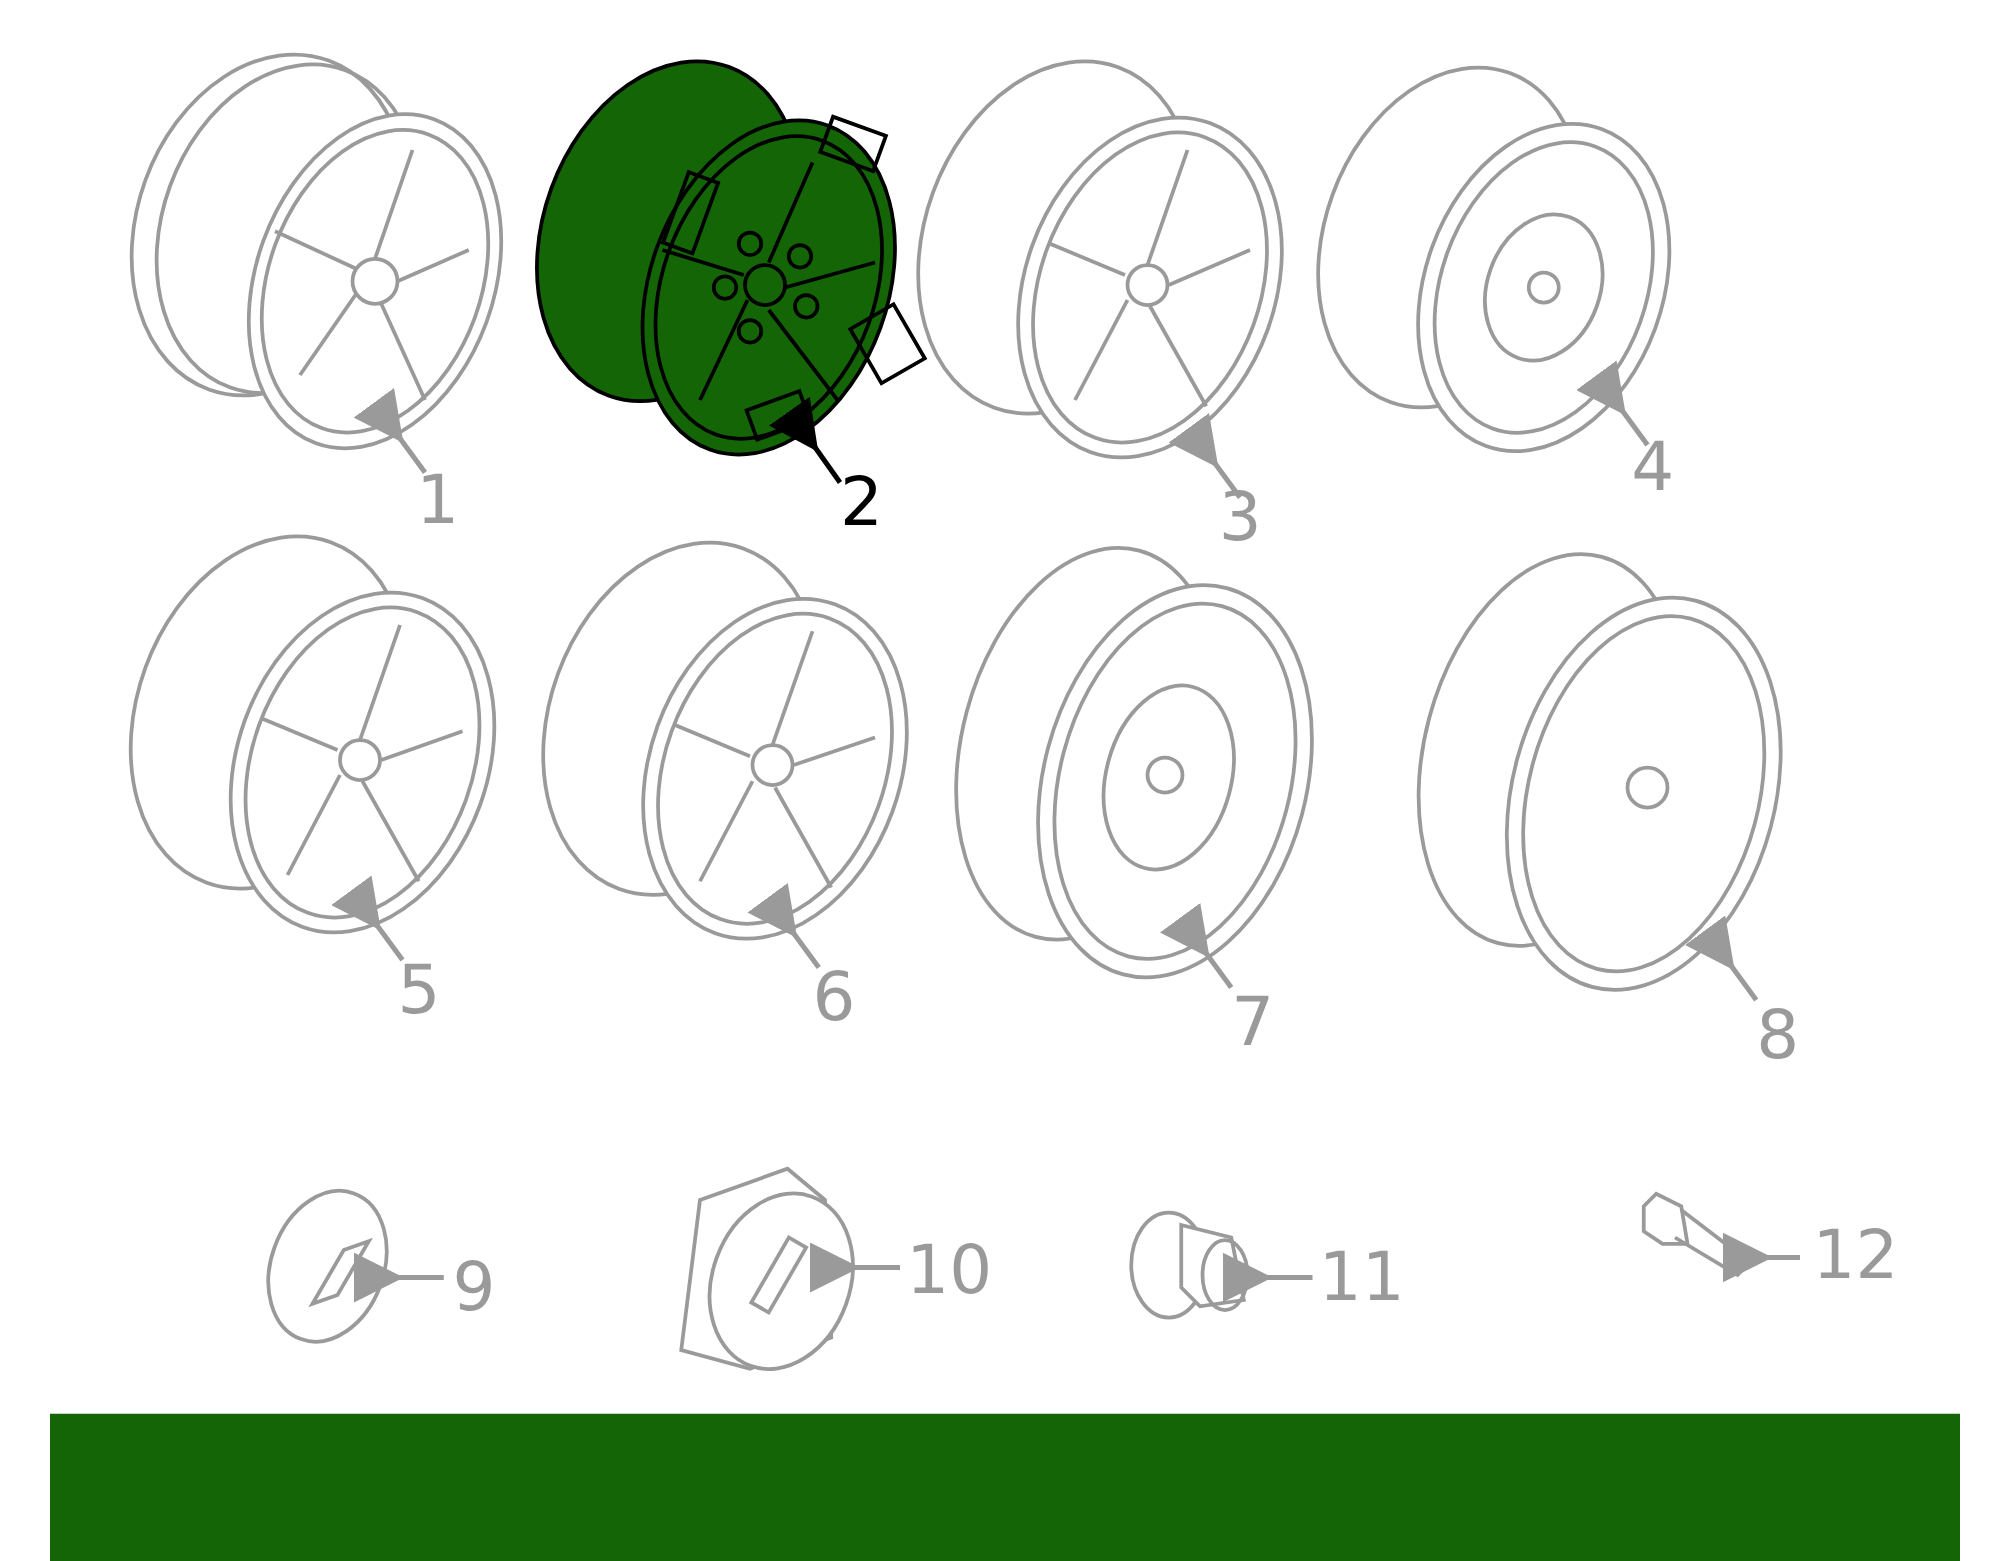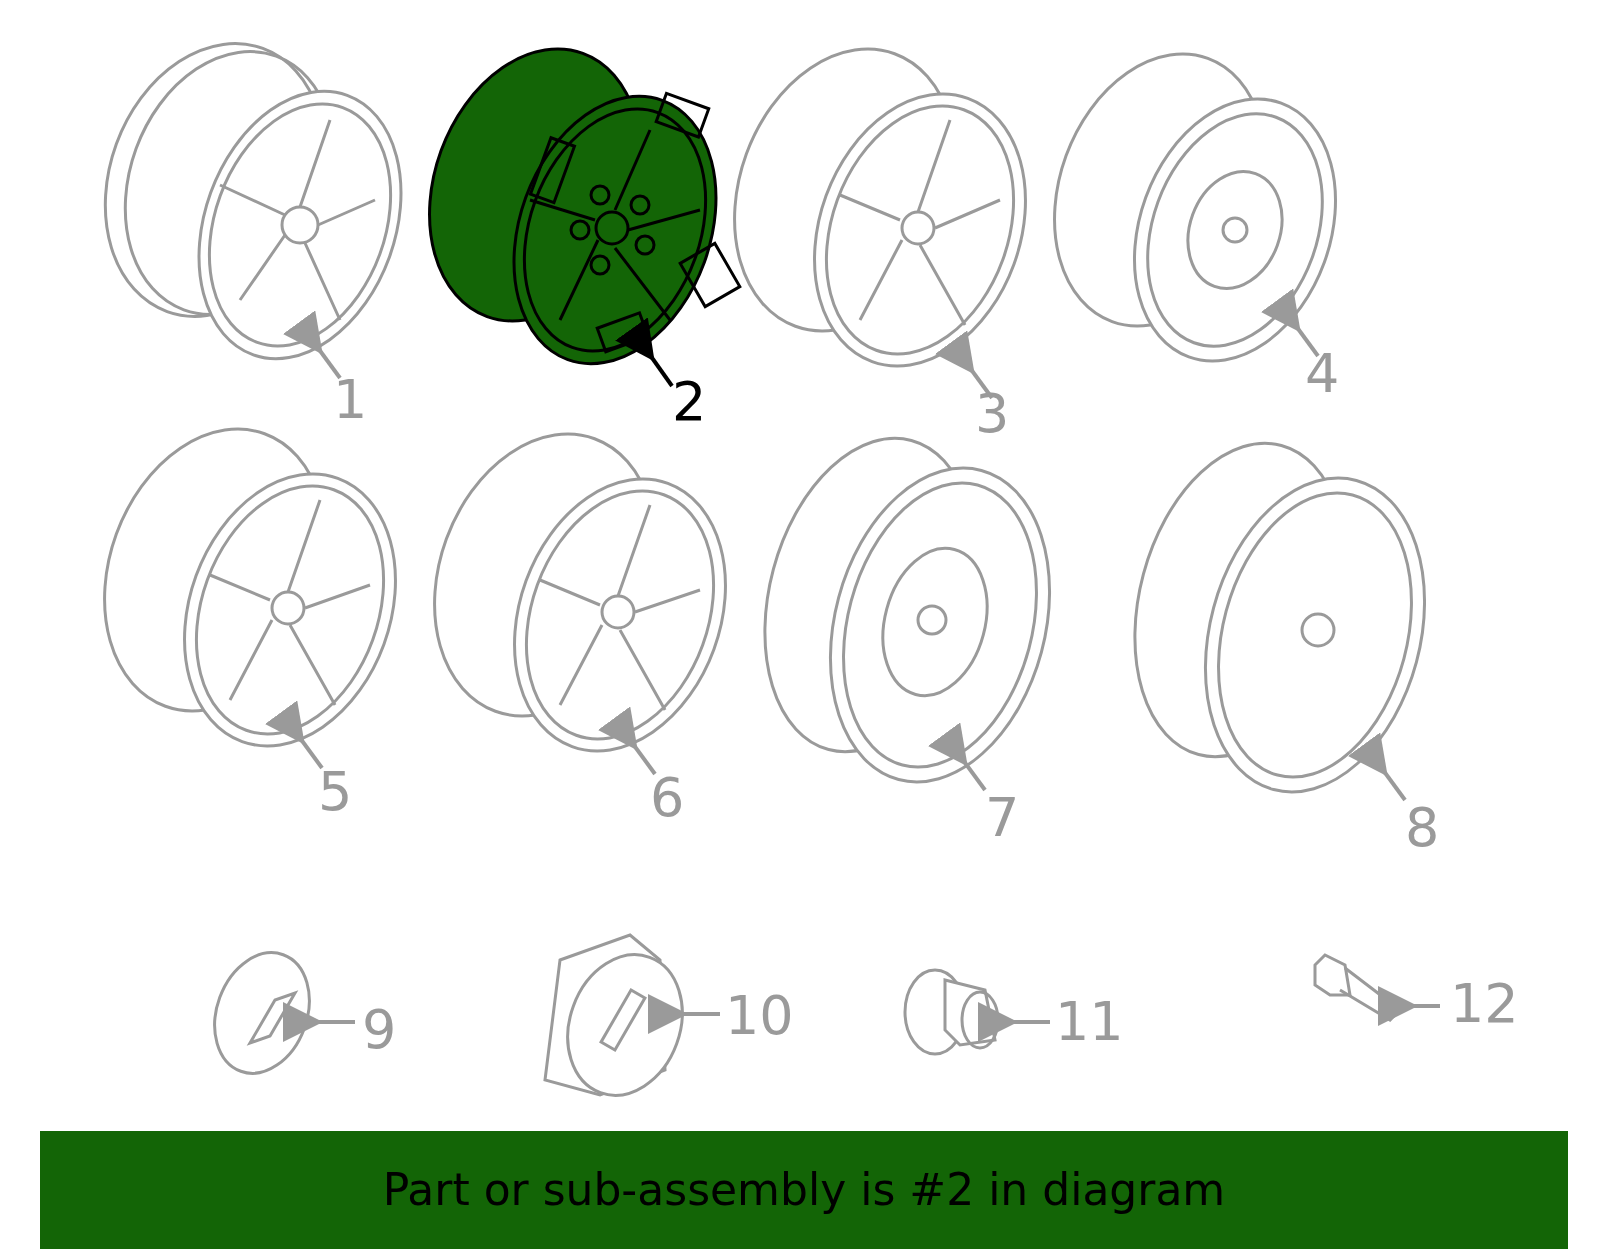--- a/index.html
+++ b/index.html
@@ -139,14 +139,13 @@
 
   <g fill="none" stroke="#9a9a9a" stroke-width="3">
     <path d="M1315 965 L1325 955 L1345 965 L1350 995 L1330 995 L1315 985 z"></path>
     <path d="M1345 968 L1400 1010 L1390 1020 L1340 990"></path>
     <path d="M1440 1006 L1410 1006" stroke-width="4" marker-end="url(#arrG)"></path>
   </g>
   <text class="callout" x="1450" y="1022">12</text>
 </svg>
 
 <div class="banner">
-  <div>Part or sub-assembly is #2 in diagram</div>
 </div>
 
 </body></html>

